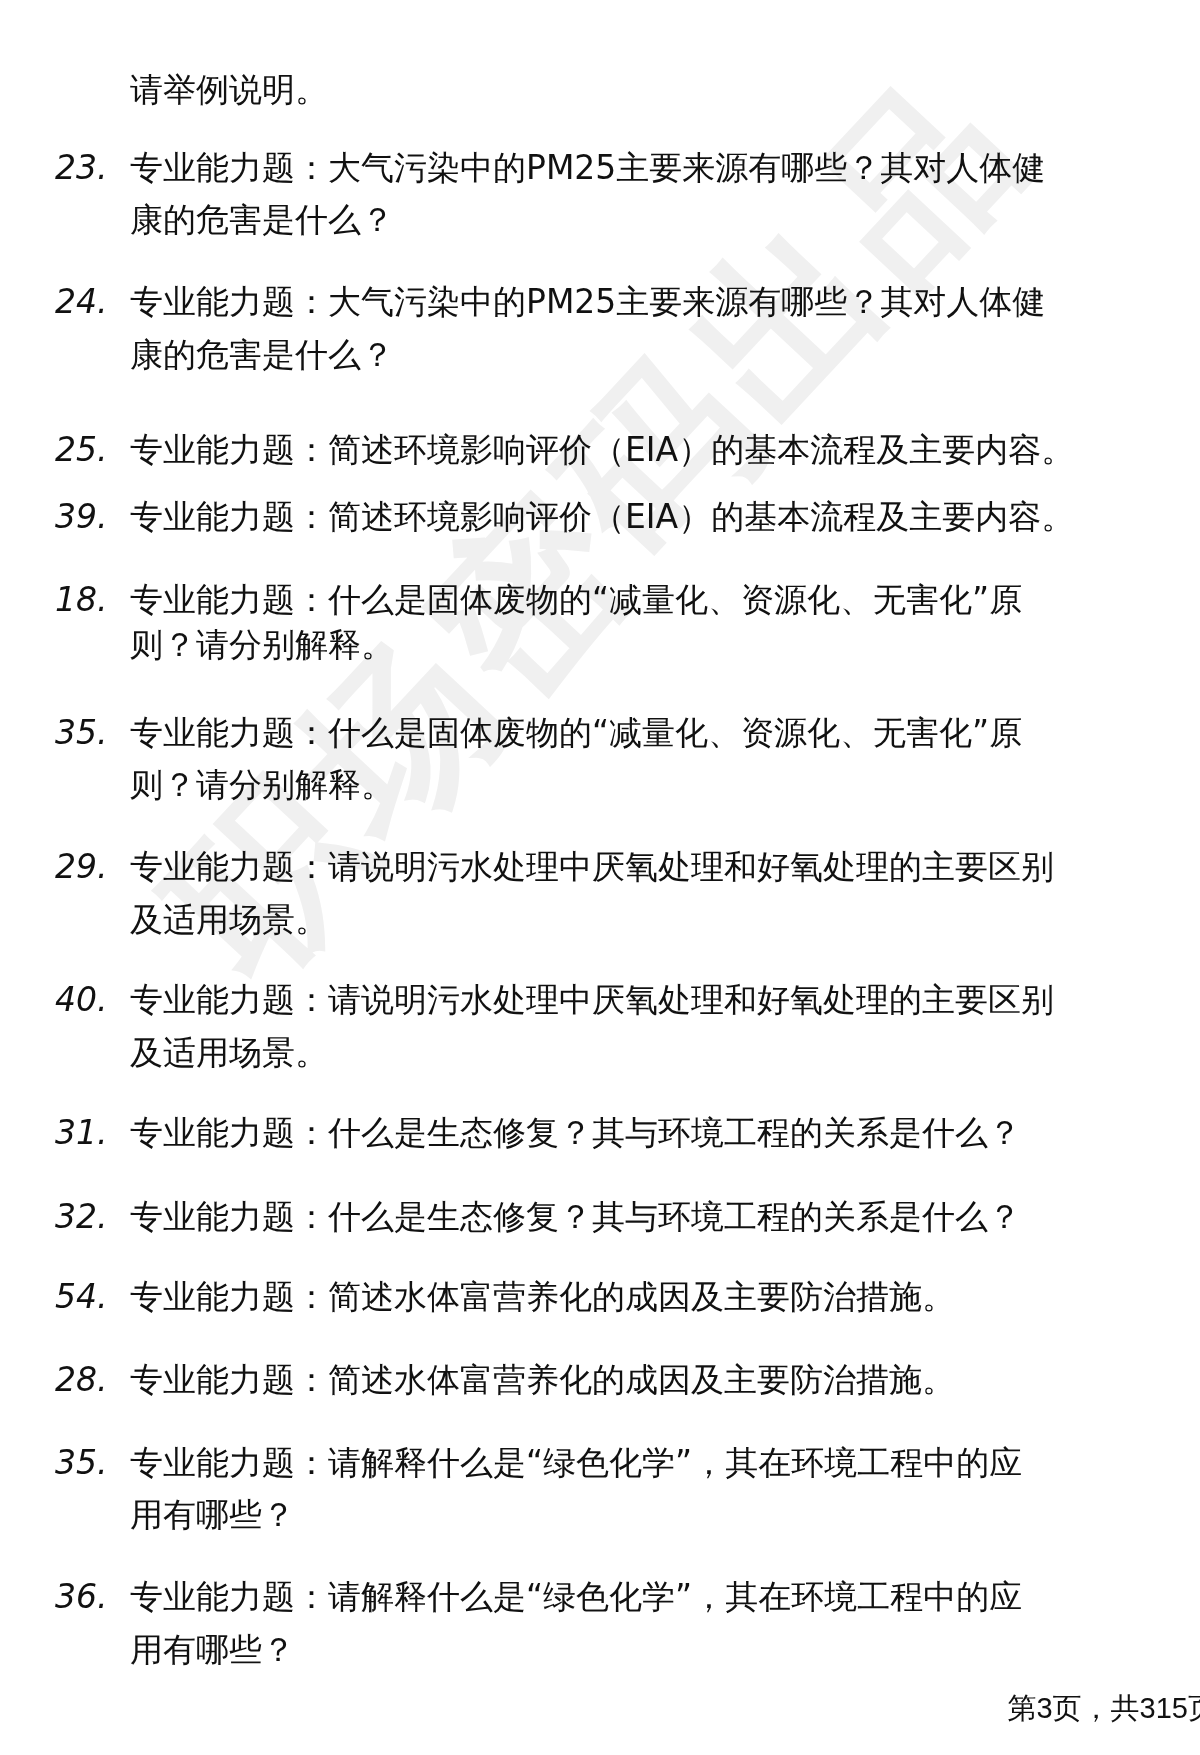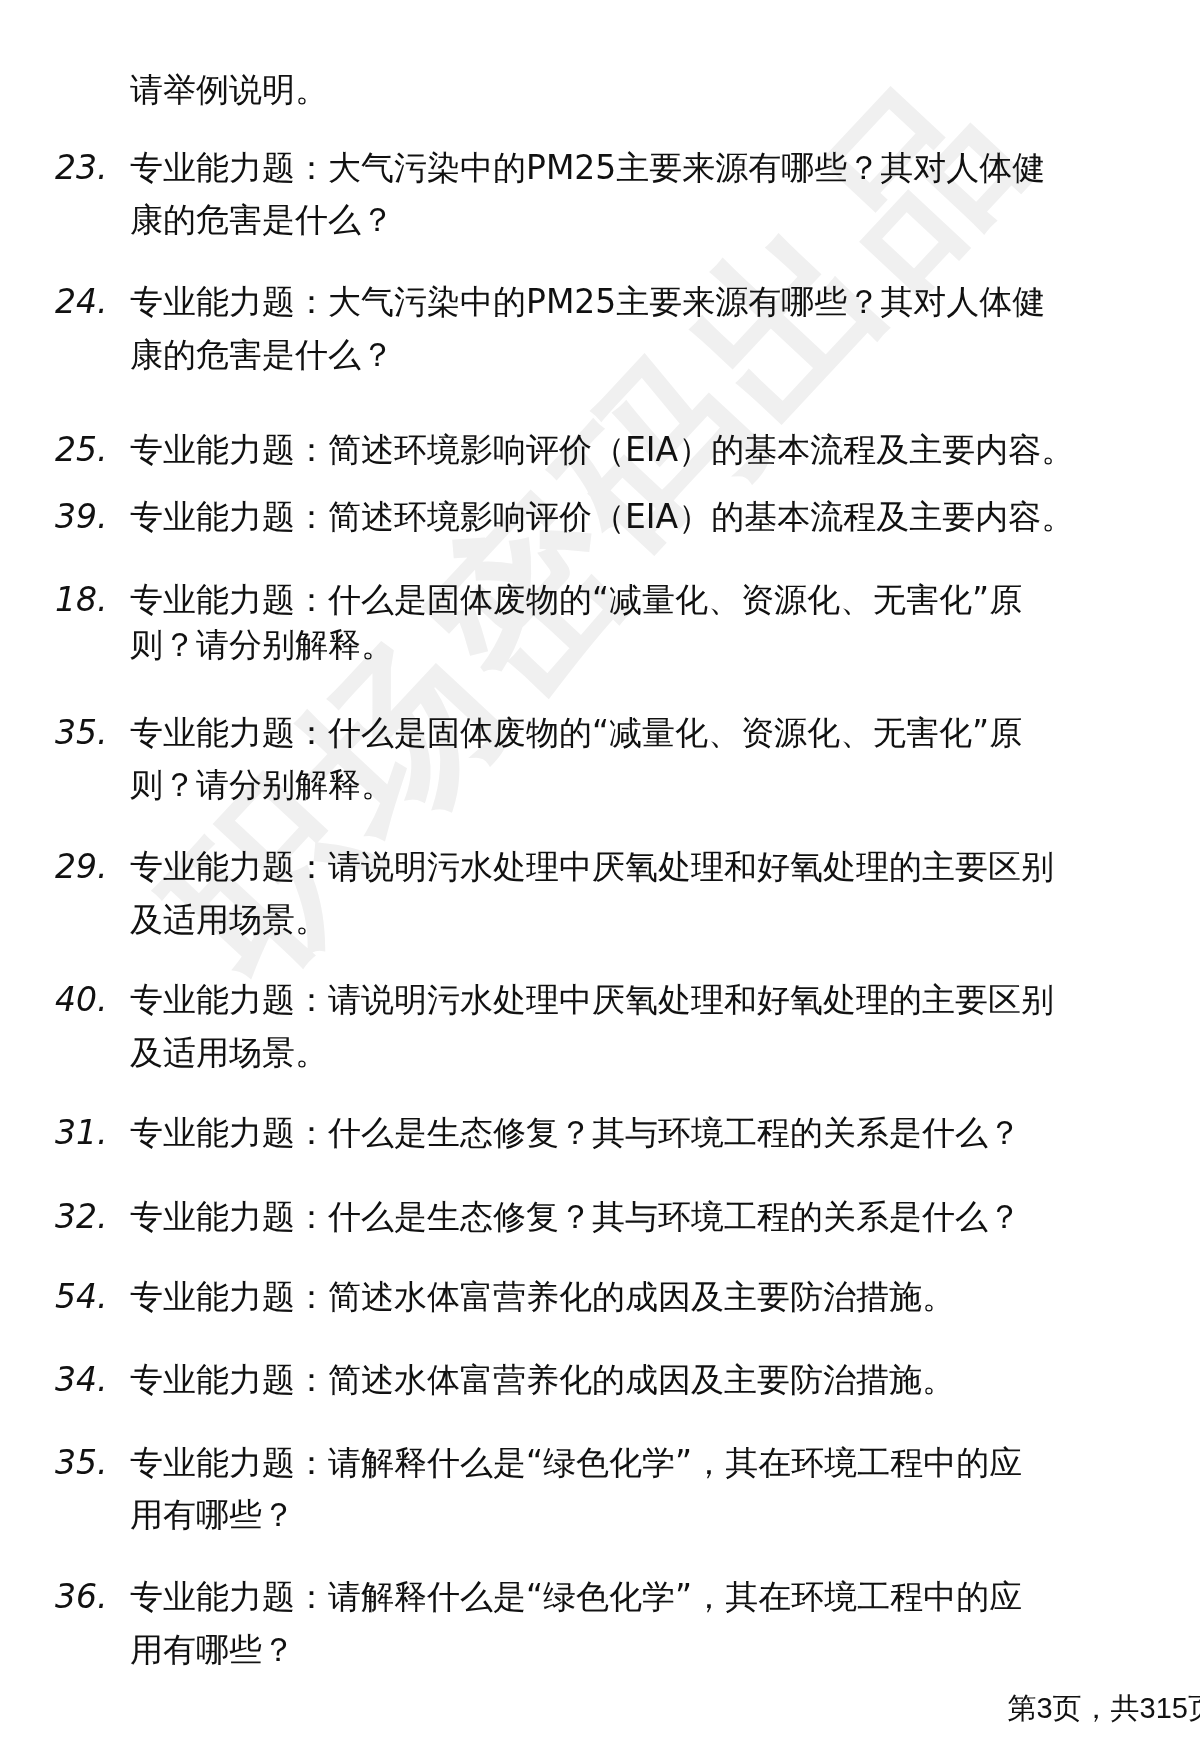--- a/index.html
+++ b/index.html
@@ -94,21 +94,21 @@
     <span class="num">32.</span>
     <span class="txt">专业能力题：什么是生态修复？其与环境工程的关系是什么？</span>
   </div>
 
   <div class="line" style="top:1277px">
     <span class="num">54.</span>
     <span class="txt">专业能力题：简述水体富营养化的成因及主要防治措施。</span>
   </div>
 
   <div class="line" style="top:1360px">
-    <span class="num">34.</span>
+    <span class="num">28.</span>
     <span class="txt">专业能力题：简述水体富营养化的成因及主要防治措施。</span>
   </div>
 
   <div class="line" style="top:1443px">
     <span class="num">35.</span>
     <span class="txt">专业能力题：请解释什么是“绿色化学”，其在环境工程中的应</span>
   </div>
   <div class="line" style="top:1495px">
     <span class="txt">用有哪些？</span>
   </div>

